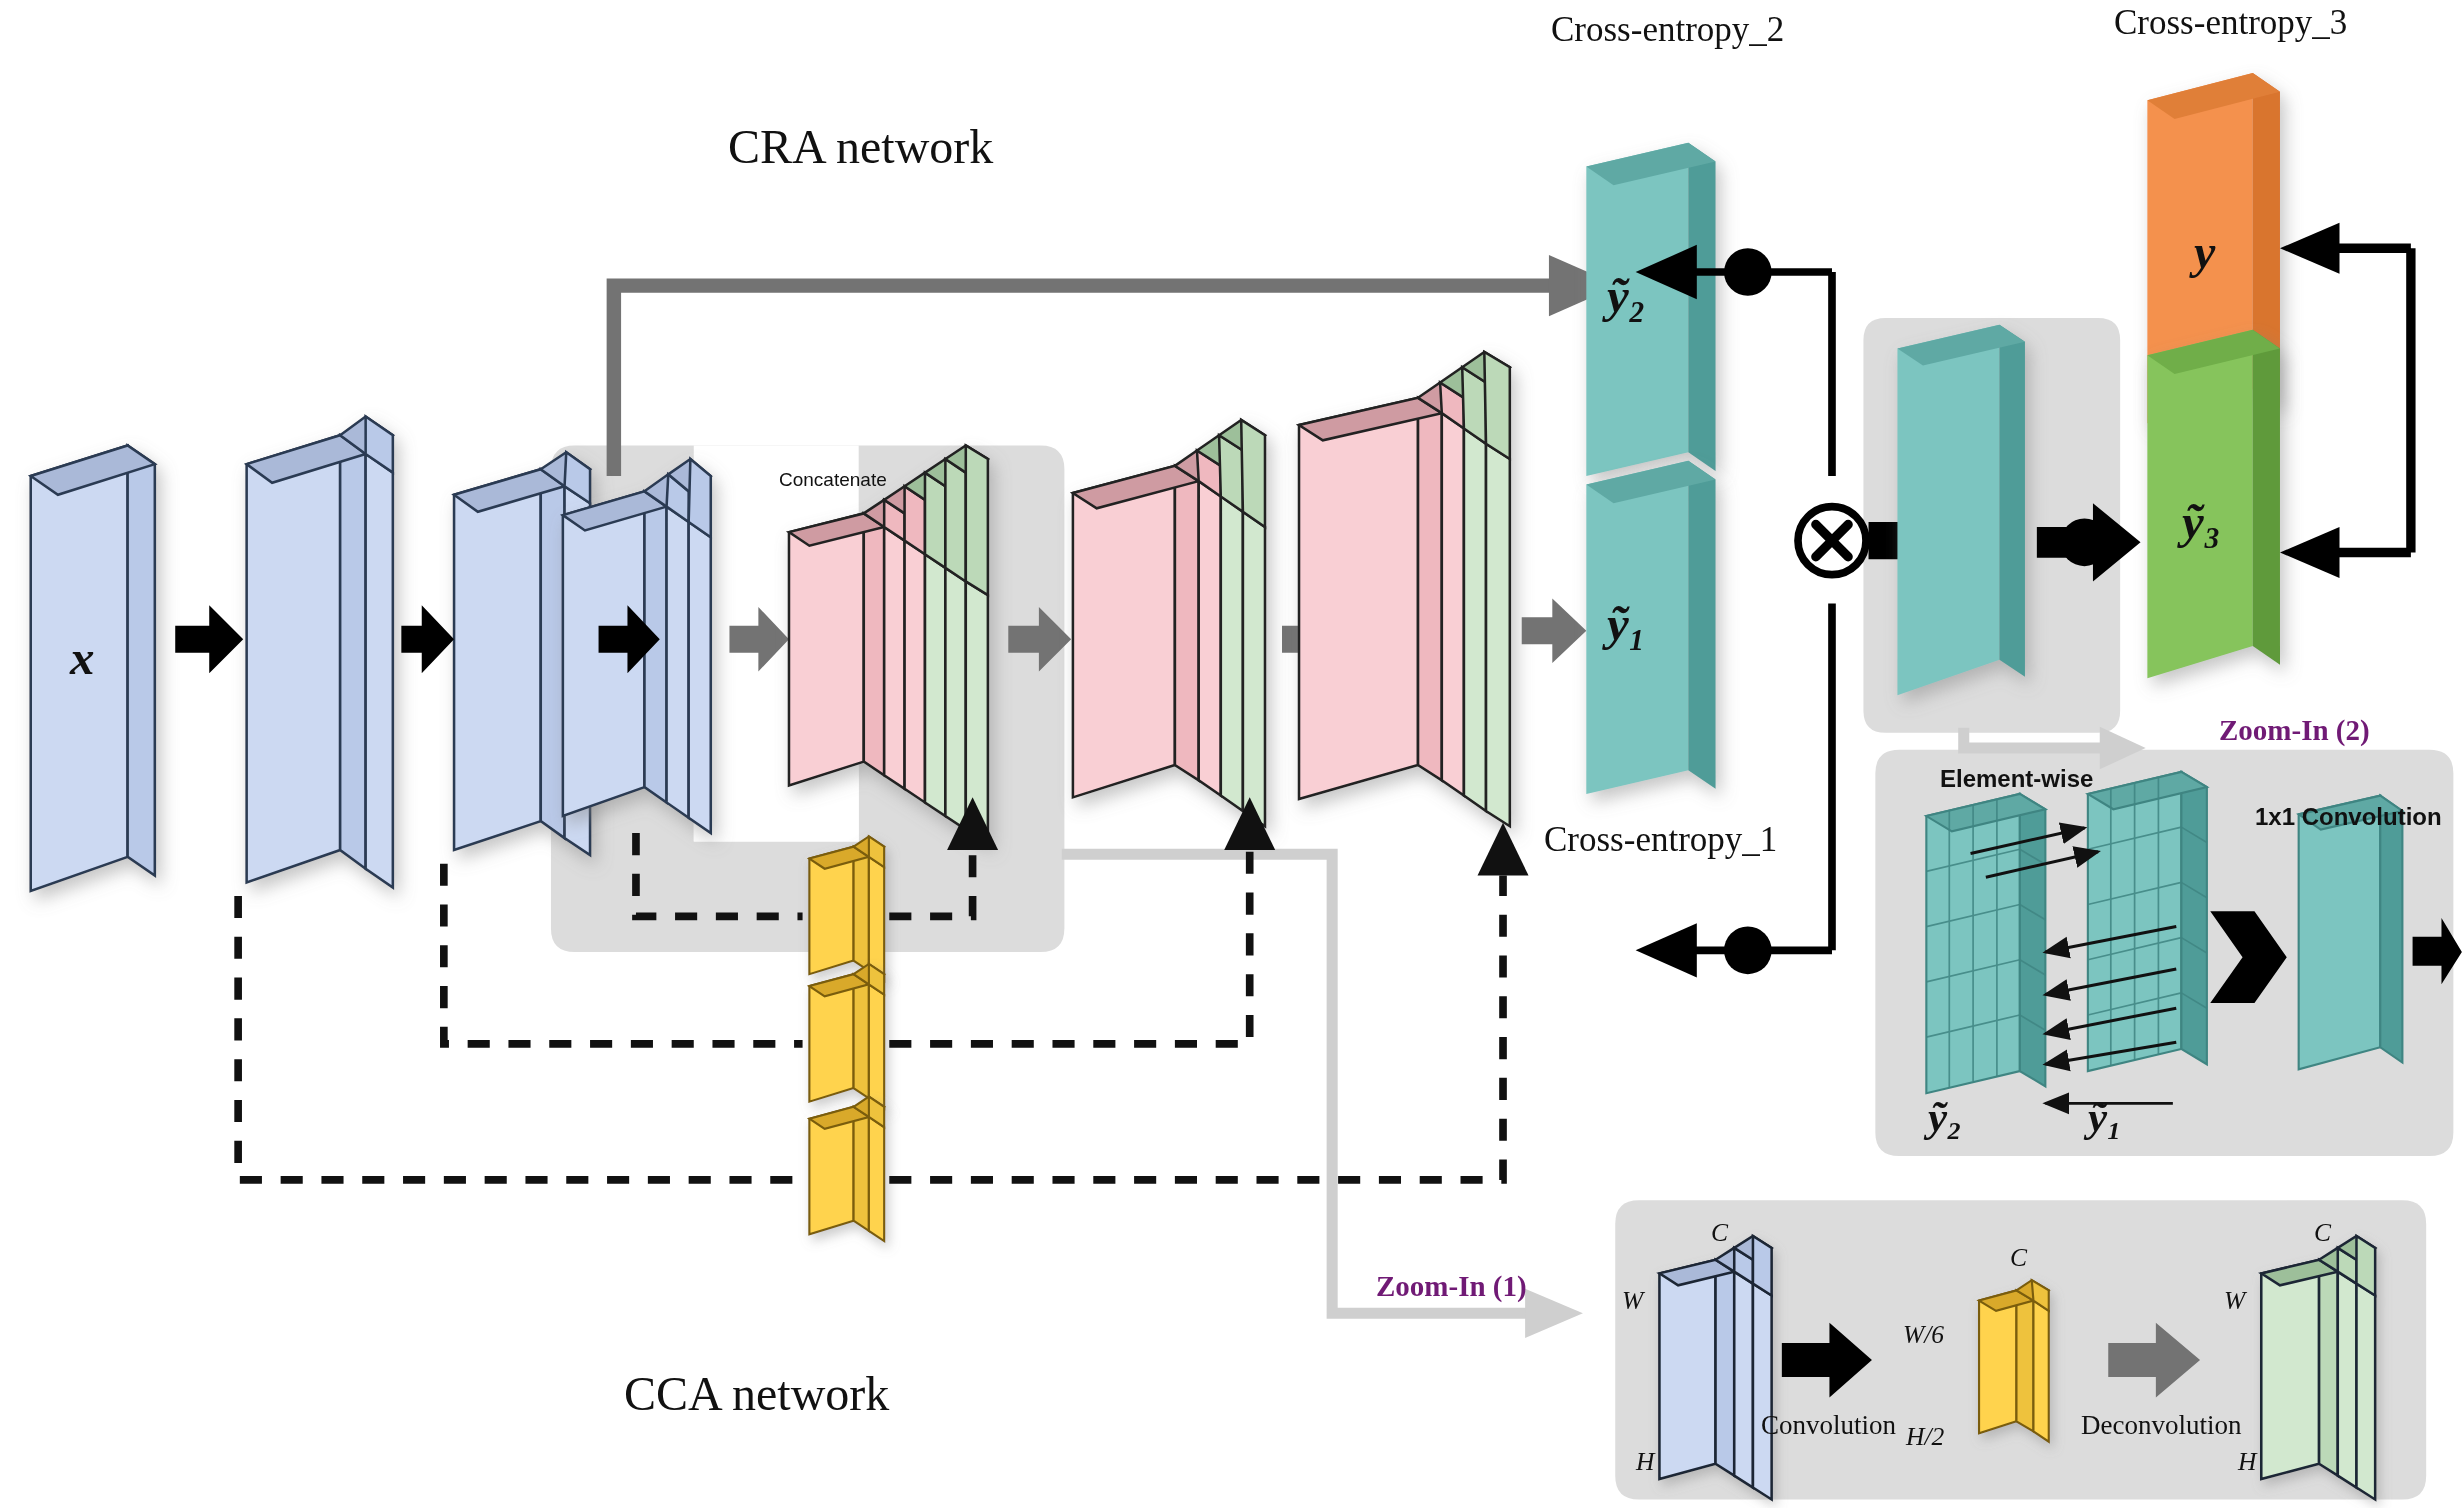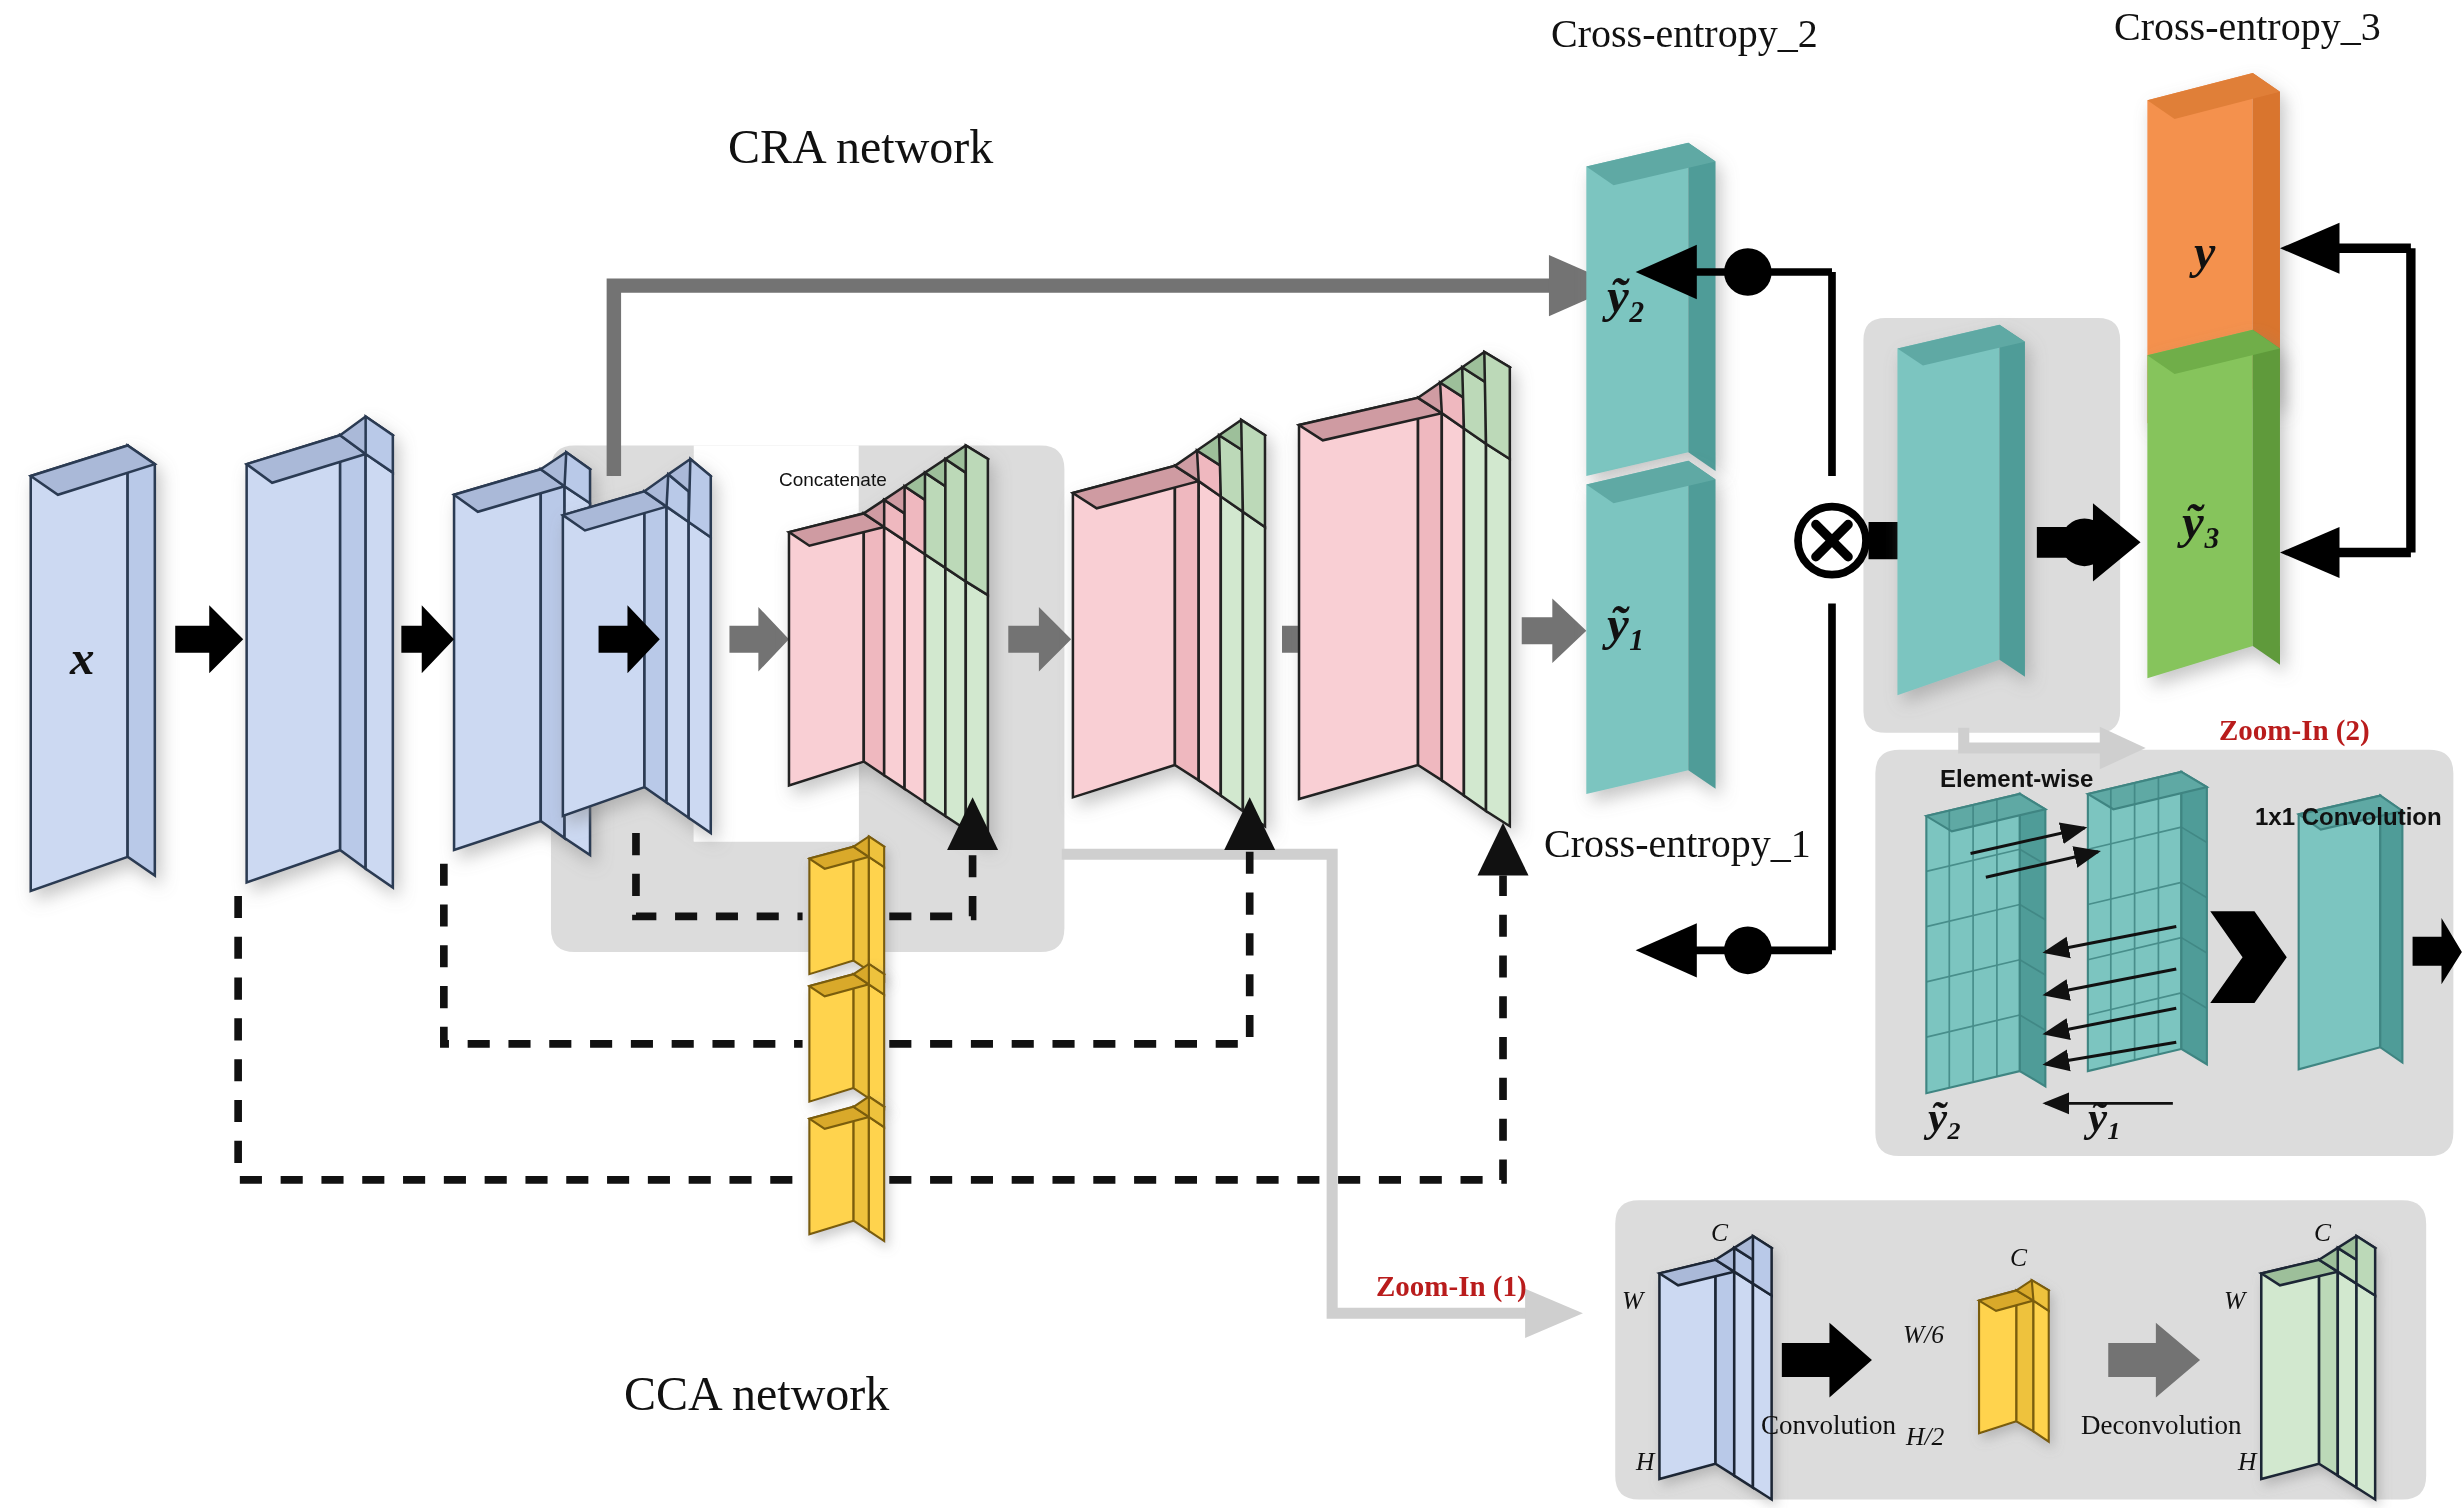--- a/index.html
+++ b/index.html
@@ -2,22 +2,22 @@
 <html style="font-size:13.6px"><head>
 <meta charset="utf-8">
 <style>
   html,body{margin:0;padding:0;background:#fff;}
   body{font-family:"Liberation Serif", serif;}
   #stage{position:relative;width:2462px;height:1508px;background:#ffffff;overflow:hidden;}
   #stage svg{position:absolute;left:0;top:0;width:2462px;height:1508px;}
   .lbl{position:absolute;white-space:nowrap;color:#111;}
   .serif{font-family:"Liberation Serif", serif;}
   .net-title{font-size:48px;}
-  .ce-title{font-size:40px;}
-  .zoom-title{font-size:29px;font-family:"Liberation Serif",serif;font-weight:bold;color:#b91c1c;}
+  .ce-title{font-size:35px;}
+  .zoom-title{font-size:29px;font-family:"Liberation Serif",serif;font-weight:bold;color:#701a75;}
   .blk-txt{font-family:"Liberation Serif",serif;font-weight:bold;font-style:italic;}
   .small-cap{font-family:"Liberation Sans",sans-serif;font-weight:bold;font-size:24px;color:#111;}
   .dim{font-family:"Liberation Serif",serif;font-style:italic;font-size:25.5px;color:#111;}
   .opname{font-family:"Liberation Serif",serif;font-size:27px;color:#111;}
   .concat-lbl{font-family:"Liberation Sans",sans-serif;font-size:19px;color:#111;}
 </style>
 </head>
 <body>
 
 <div id="stage">

